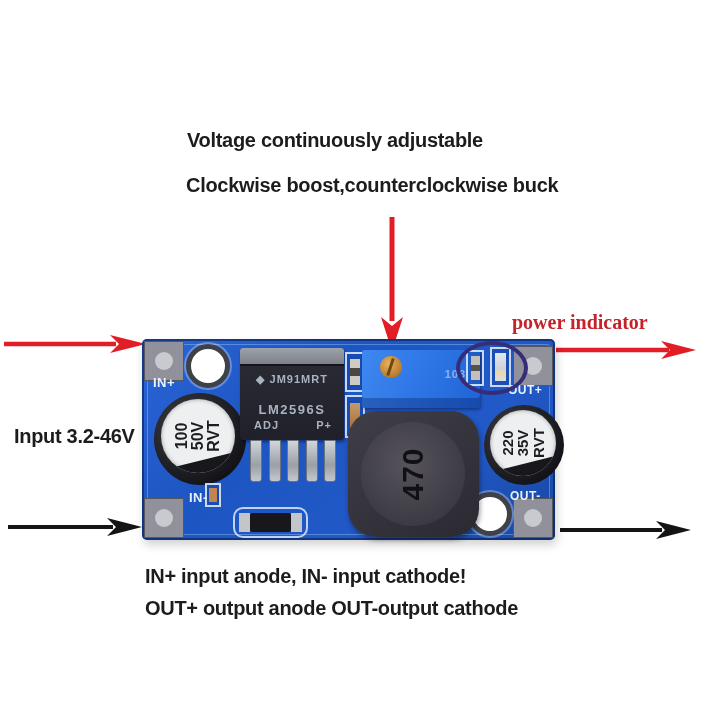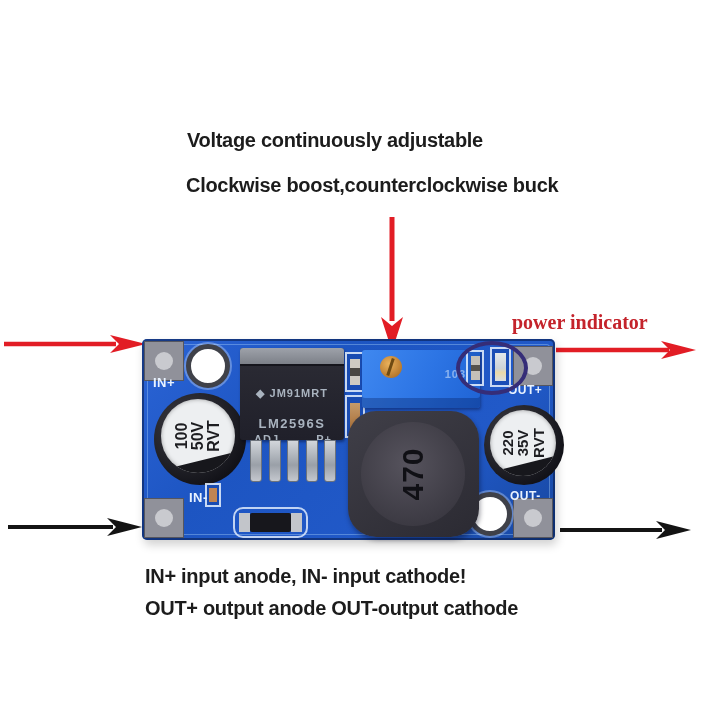--- a/index.html
+++ b/index.html
@@ -50,21 +50,21 @@
   .cap-stripe{position:absolute;bottom:-4px;left:-6px;width:120%;height:16px;background:#17171c;
               transform:rotate(-14deg);}
   .cap-text{position:absolute;inset:0;display:flex;align-items:center;justify-content:center;
             transform:rotate(-90deg);}
   .cap-lines{text-align:center;font-weight:bold;color:#1d1d21;line-height:1.02;}
   #cap-in .cap-lines{font-size:16px;} #cap-out .cap-lines{font-size:15px;}
 
   #ic{position:absolute;left:98px;top:9px;width:104px;height:92px;border-radius:3px;overflow:hidden;
       background:linear-gradient(#2c2c35,#20202a);box-shadow:1px 2px 3px rgba(0,0,20,.4);}
   #ic-tab{height:16px;background:linear-gradient(#9ea2aa,#7c8088);border-bottom:2px solid #15151c;}
-  .ic-lines{padding-top:21px;text-align:center;color:#a9b3bf;font-weight:bold;}
+  .ic-lines{padding-top:7px;text-align:center;color:#a9b3bf;font-weight:bold;}
   .ic-l1{font-size:11px;letter-spacing:1px;}
   .ic-l2{font-size:13px;letter-spacing:1.5px;margin-top:16px;}
   .ic-l3{display:flex;justify-content:space-between;padding:2px 12px 0 14px;font-size:11px;letter-spacing:1px;}
   #ic-legs{position:absolute;left:108px;top:101px;width:86px;height:42px;display:flex;justify-content:space-between;}
   .leg{width:12px;height:100%;background:linear-gradient(#d2d6db 0%,#9aa0a8 60%,#c4c8ce 100%);
        border:1px solid #6d737b;box-sizing:border-box;border-radius:0 0 3px 3px;}
 
   .smd-box{position:absolute;border:2px solid rgba(232,242,255,.85);box-sizing:border-box;
            display:flex;align-items:center;justify-content:center;background:rgba(0,20,90,.15);}
   #smd-a{left:203px;top:13px;width:20px;height:40px;}
@@ -104,20 +104,21 @@
   #smd-c .chip{width:8px;height:14px;background:#c08552;}
 </style>
 </head>
 <body>
 
 <div id="canvas">
 
   <div class="t-head" id="title2">Clockwise boost,counterclockwise buck</div>
   <div class="t-head" id="title1">Voltage continuously adjustable</div>
   <div id="power-label">power indicator</div>
+  <div class="t-head" id="input-label">Input 3.2-46V</div>
   <div class="t-head" id="bottom1">IN+ input anode, IN- input cathode!</div>
   <div class="t-head" id="bottom2">OUT+ output anode OUT-output cathode</div>
 
   <svg class="arrow" style="left:2px;top:331px;" width="146" height="26">
     <line class="red-ln" x1="2" y1="13" x2="114" y2="13"></line>
     <polygon class="red-hd" points="144,13 108,4 117,13 108,22"></polygon>
   </svg>
   <svg class="arrow" style="left:377px;top:215px;" width="30" height="138">
     <line class="red-ln" x1="15" y1="2" x2="15" y2="106" style="stroke-width:5;"></line>
     <polygon class="red-hd" points="15,136 4,102 15,111 26,102"></polygon>

